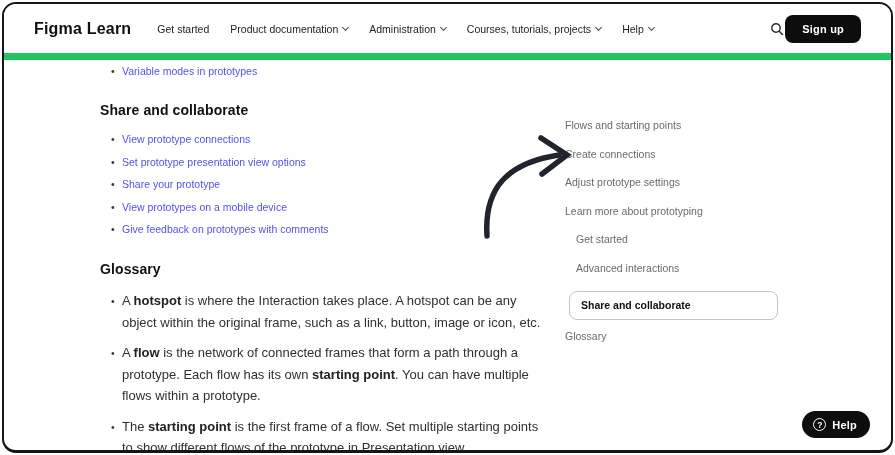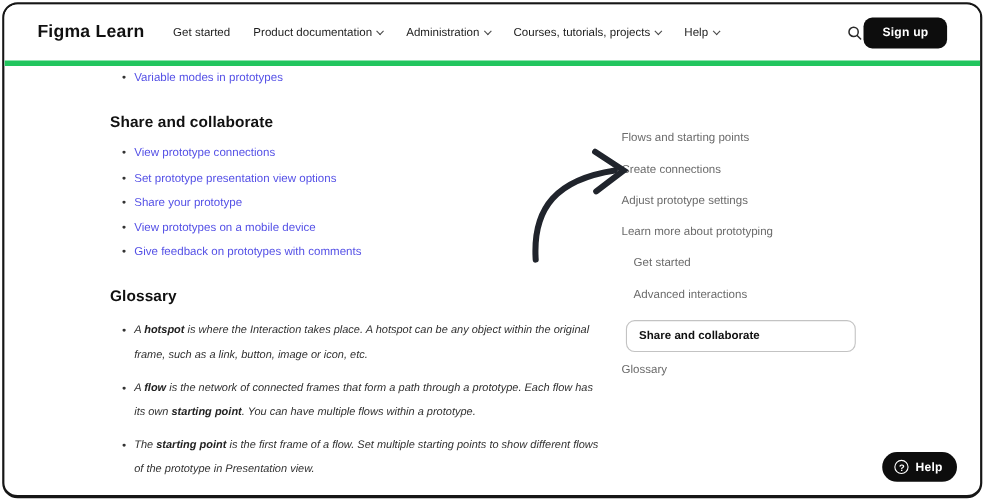--- a/index.html
+++ b/index.html
@@ -7,21 +7,21 @@
               font-family:"Liberation Sans", sans-serif; }
   .frame {
     position:relative; width:891px; height:451px; margin:2px;
     background:#fff; border:2px solid #161616; border-bottom-width:3px;
     border-radius:14px; overflow:hidden;
   }
 
   
   .header {
     display:flex; align-items:center; height:56px; padding:10px 30px;
-    border-bottom:5px solid #22c55e; background:#fff;
+    border-bottom:7px solid #22c55e; background:#fff;
   }
   .logo { font-size:16px; font-weight:600; color:#111; letter-spacing:.2px; white-space:nowrap; }
   .nav { display:flex; align-items:center; gap:21px; margin-left:26px; }
   .nav-item { display:flex; align-items:center; gap:5px; font-size:10.5px; color:#1d1d1d;
               cursor:pointer; white-space:nowrap; }
   .chev { width:5px; height:5px; border-right:1.2px solid #4a4a4a; border-bottom:1.2px solid #4a4a4a;
           transform:rotate(45deg); margin-top:-3px; }
   .header-right { margin-left:auto; display:flex; align-items:center; }
   .search-btn { width:16px; height:16px; cursor:pointer; display:flex; align-items:center; justify-content:center; }
   .signup {
@@ -35,21 +35,21 @@
   .toplist { list-style:none; margin-top:4px; }
   .bullet-li { position:relative; padding-left:22px; font-size:10.5px; color:#333; }
   .bullet-li::before { content:"•"; position:absolute; left:11px; top:0; color:#333; font-size:10.5px; }
   a.doc-link { color:var(--accent,#5551e6); text-decoration:none; cursor:pointer; }
   .section-h { font-size:14px; font-weight:700; color:#111; letter-spacing:.1px; }
   .h-share { margin-top:25px; }
   .links-list { list-style:none; margin-top:16px; }
   .links-list .bullet-li { margin-bottom:12.5px; line-height:10px; }
   .h-glossary { margin-top:27px; }
   .gloss-list { list-style:none; margin-top:13px; }
-  .gloss-list .bullet-li { margin-bottom:9px; line-height:21.5px; font-size:10px; color:#303030;font-style:italic; }
+  .gloss-list .bullet-li { margin-bottom:9px; line-height:21.5px; font-size:13px; color:#303030; }
   .gloss-list .bullet-li::before { top:1px; }
   .gloss-list b { font-weight:700; color:#222; }
 
   
   .toc { position:absolute; left:561px; top:116px; width:216px; }
   .toc-item { font-size:10.5px; color:#6b6b6b; margin-bottom:17.5px; cursor:pointer; line-height:11px; white-space:nowrap; }
   .toc-item.sub { padding-left:11px; }
   .toc-active {
     margin:3px 0 11px 4px; width:209px; padding:8px 0 8px 11px;
     border:1px solid #c3c3c3; border-radius:8px; background:#fff;

